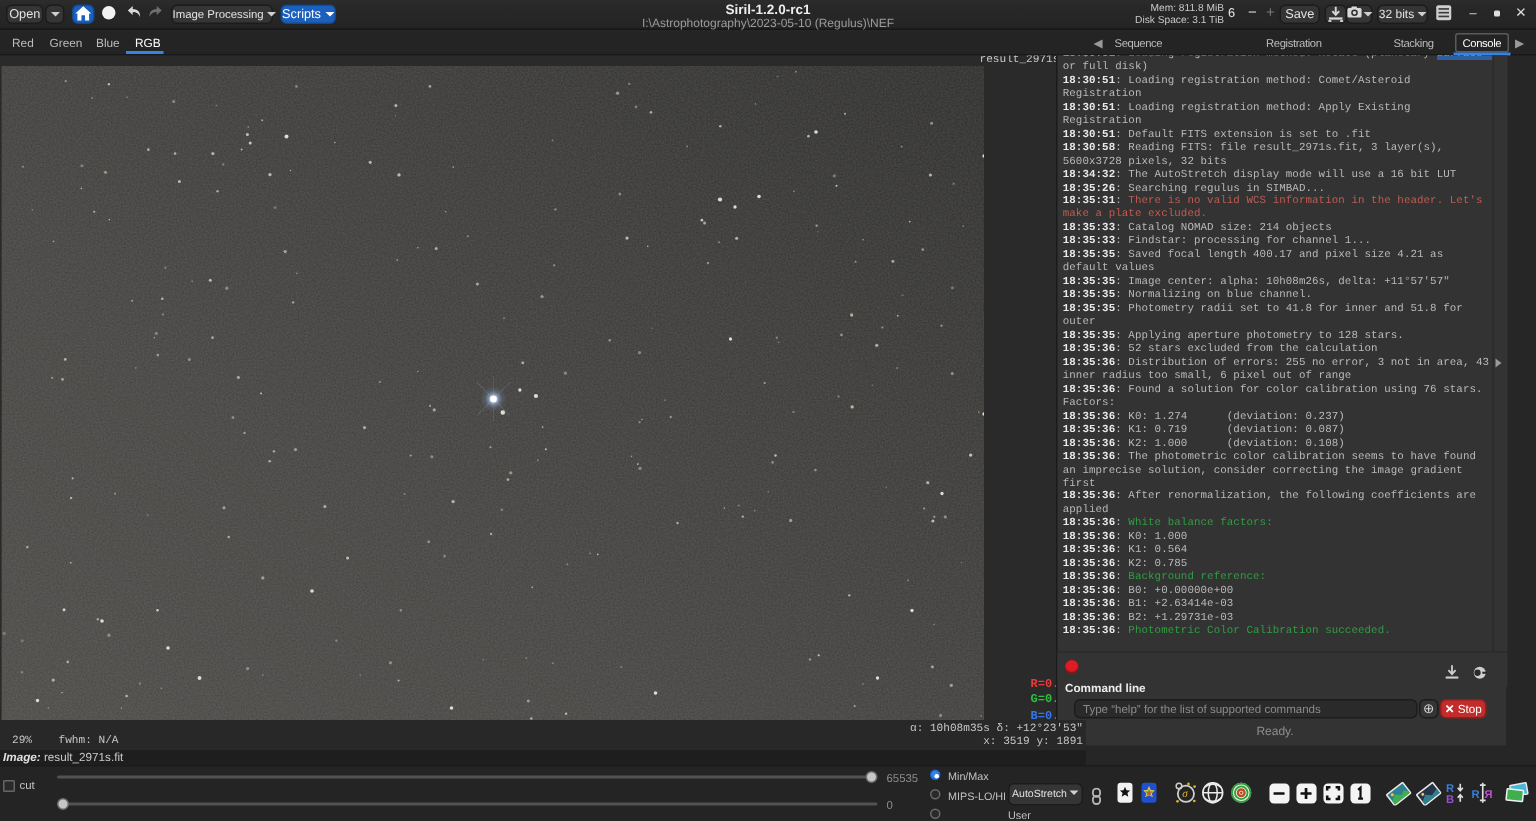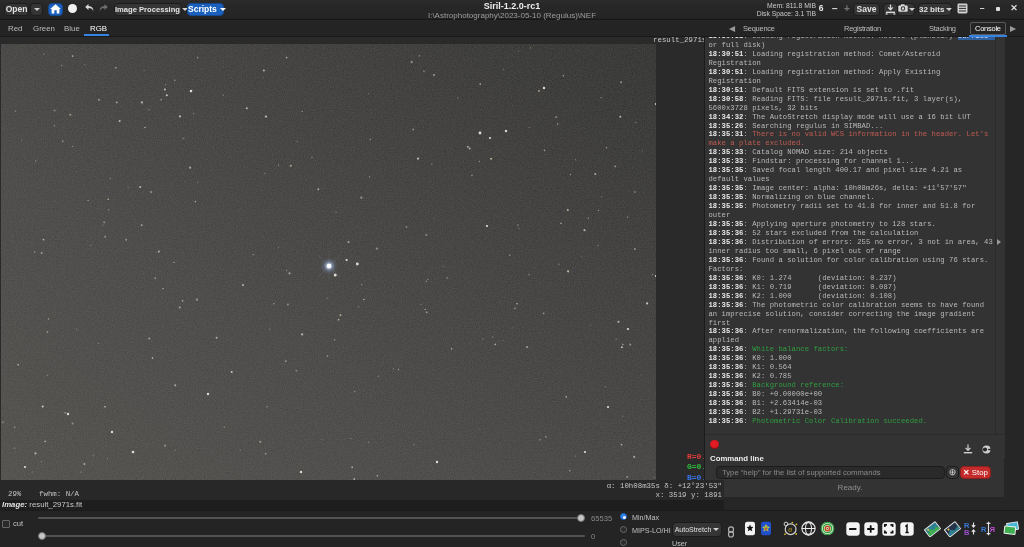--- a/index.html
+++ b/index.html
@@ -3,21 +3,21 @@
 <style>
 * { margin:0; padding:0; box-sizing:border-box; }
 html,body { width:1024px; height:547px; overflow:hidden; background:#262626;
   font-family:"Liberation Sans", sans-serif; -webkit-font-smoothing:antialiased; }
 #root { position:relative; width:1024px; height:547px; }
 
 
 #header { position:absolute; left:0; top:0; width:1024px; height:20px;
   background:linear-gradient(#2c2c2c,#272727 30%,#252525 90%,#202020); border-bottom:1px solid #161616; }
 .btn { position:absolute; top:3px; height:13px; white-space:nowrap; background:#353535; border:1px solid #1c1c1c;
-  border-radius:4px; color:#e2e2e2; font-size:8.5px; line-height:11px; text-align:center;font-weight:bold; }
+  border-radius:4px; color:#e2e2e2; font-size:8.5px; line-height:11px; text-align:center; }
 .btn.blue { background:#1b60bd; border-color:#15498f; color:#fff; }
 .flat { background:transparent; border:none; }
 .caret { display:inline-block; width:0; height:0; border-left:3px solid transparent;
   border-right:3px solid transparent; border-top:3.5px solid #d0d0d0; vertical-align:1px; margin-left:3px;}
 .caret.w { border-top-color:#fff; }
 #title { position:absolute; left:362px; top:1px; width:300px; text-align:center; color:#ededed;
   font-size:9px; font-weight:bold; }
 #subtitle { position:absolute; left:312px; top:11px; width:400px; text-align:center; color:#9b9b9b; font-size:8px; }
 #meminfo { position:absolute; right:208px; top:1.5px; text-align:right; color:#c9c9c9; font-size:6.8px; line-height:8.4px; }
 

